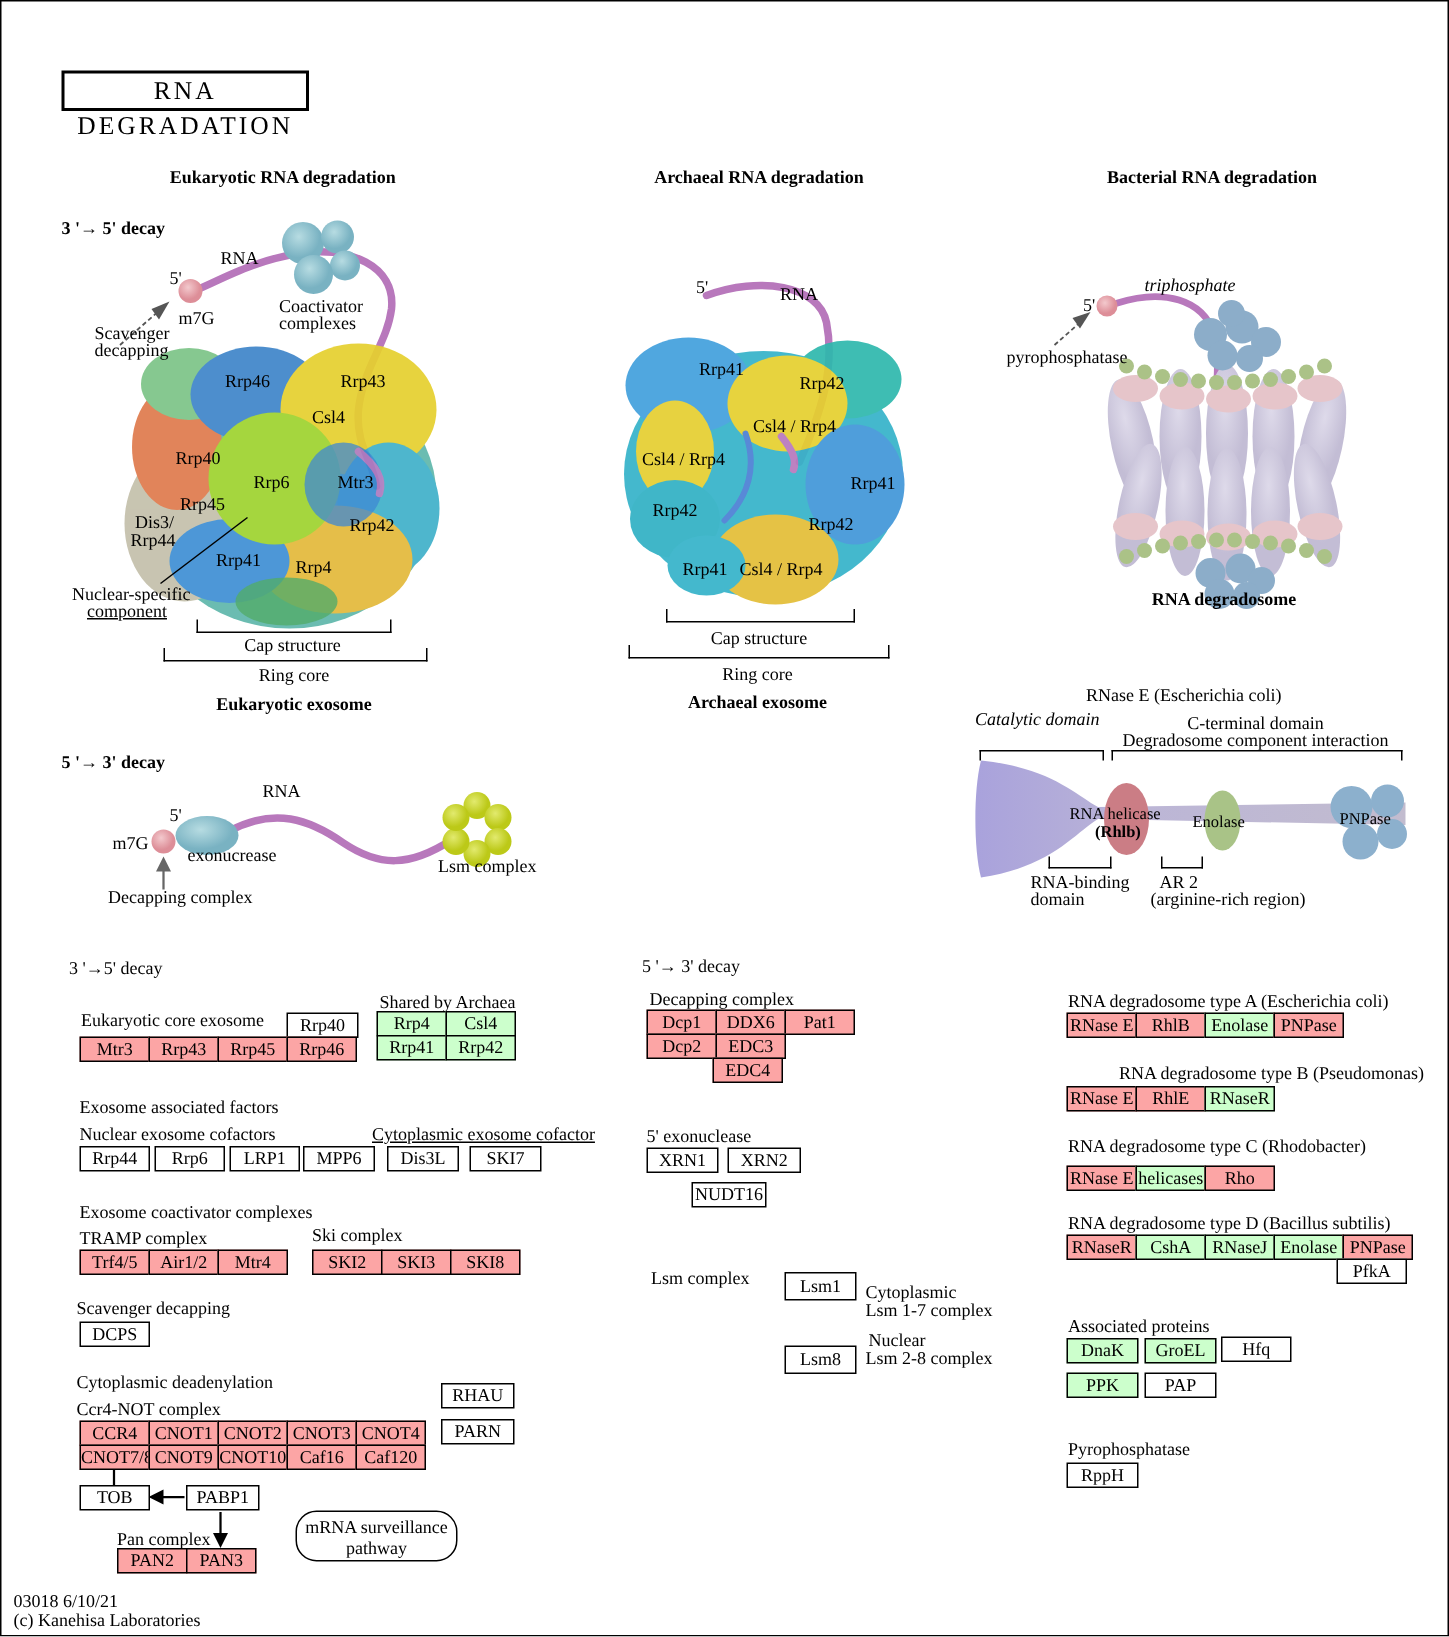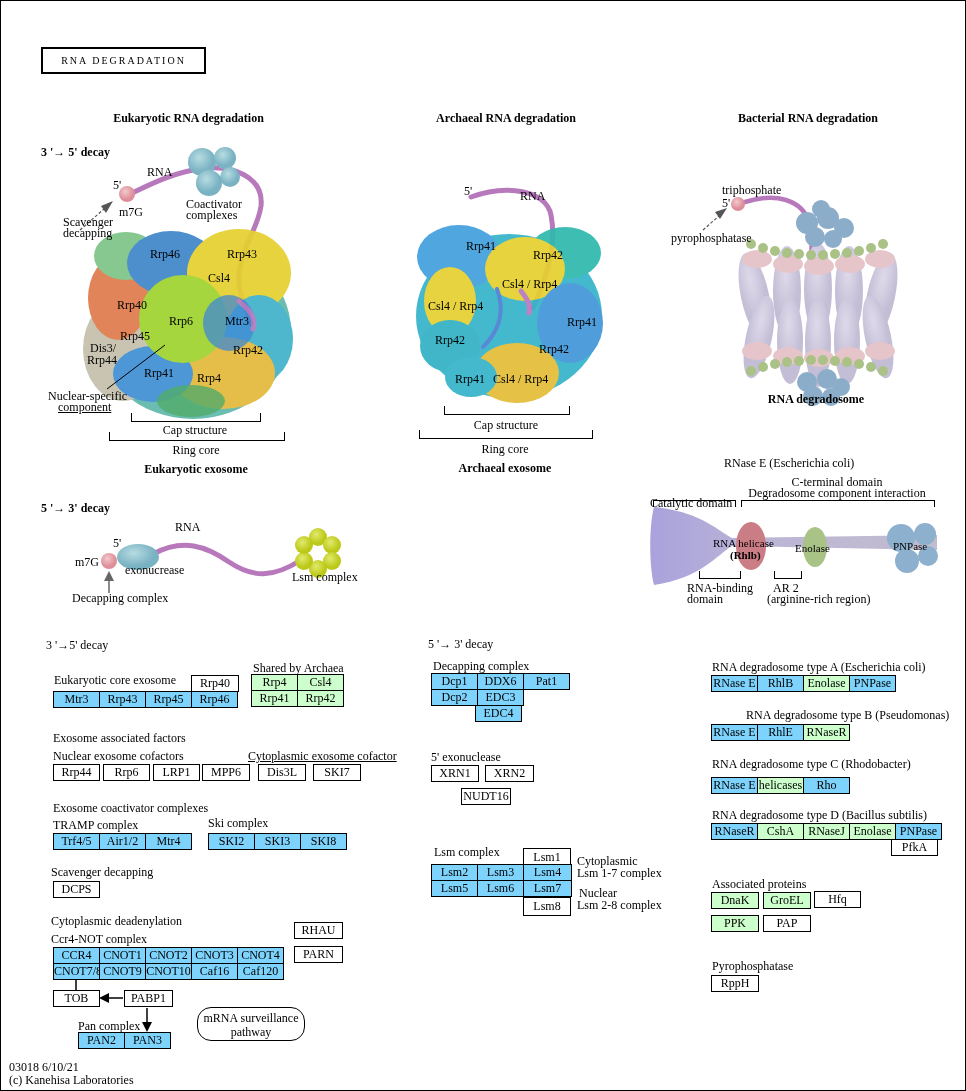--- a/index.html
+++ b/index.html
@@ -3,33 +3,33 @@
 <meta charset="utf-8">
 <style>
   html,body{margin:0;padding:0;background:#fff;}
   #page{position:relative;width:964px;height:1089px;border:1px solid #000;background:#fff;
         font-family:"Liberation Serif","DejaVu Serif",serif;color:#000;overflow:hidden;}
   .t{position:absolute;font-size:12px;line-height:13px;white-space:nowrap;z-index:3;}
   .b{font-weight:bold;}
   .box{position:absolute;border:1px solid #000;background:#fff;text-align:center;
        font-size:12px;height:15px;line-height:15px;z-index:3;}
   .row{position:absolute;display:flex;z-index:3;}
-  .c{border:1px solid #000;background:#7dd3fc;width:45px;height:15px;line-height:15px;
+  .c{border:1px solid #000;background:#fca5a5;width:45px;height:15px;line-height:15px;
      text-align:center;font-size:12px;flex:none;}
   .c+.c{margin-left:-1px;}
   .g{background:#ccffcc;}
   .stack{position:absolute;z-index:3;}
   .stack .row{position:relative;}
   .stack .row+.row{margin-top:-1px;}
   .bru{position:absolute;border-left:1px solid #000;border-right:1px solid #000;
        border-bottom:1px solid #000;z-index:3;}
   .brd{position:absolute;border-left:1px solid #000;border-right:1px solid #000;
        border-top:1px solid #000;z-index:3;}
   #titlebox{position:absolute;left:40px;top:46px;width:161px;height:23px;border:2px solid #000;
-     font-size:10px;letter-spacing:2px;text-align:center;line-height:23px;z-index:3;}
+     font-size:17px;letter-spacing:2px;text-align:center;line-height:23px;z-index:3;}
   #surv{position:absolute;left:196px;top:1006px;width:108px;height:34px;border:1px solid #000;
      border-radius:14px;text-align:center;font-size:12px;line-height:14px;padding-top:3px;
      box-sizing:border-box;z-index:3;}
   svg{position:absolute;left:0;top:0;z-index:1;}
   .s11{font-size:11px;}
 </style>
 </head>
 <body>
 
 <div id="page">
@@ -282,27 +282,27 @@
 <div class="t" style="left:434px;top:333px;">Rrp42</div>
 <div class="t" style="left:538px;top:342px;">Rrp42</div>
 <div class="t" style="left:454px;top:372px;">Rrp41</div>
 <div class="t" style="left:492px;top:372px;">Csl4 / Rrp4</div>
 <div class="bru" style="left:443px;top:405px;width:124px;height:8px;"></div>
 <div class="t" style="left:443px;top:418px;width:124px;text-align:center;">Cap structure</div>
 <div class="bru" style="left:418px;top:429px;width:172px;height:8px;"></div>
 <div class="t" style="left:418px;top:442px;width:172px;text-align:center;">Ring core</div>
 <div class="t b" style="left:418px;top:461px;width:172px;text-align:center;">Archaeal exosome</div>
 
-<div class="t" style="left:721px;top:183px;">triphosphate</div>
+<div class="t" style="left:762px;top:183px;font-style:italic;">triphosphate</div>
 <div class="t" style="left:721px;top:196px;">5'</div>
 <div class="t" style="left:670px;top:231px;">pyrophosphatase</div>
 <div class="t b" style="left:735px;top:392px;width:160px;text-align:center;">RNA degradosome</div>
 
 <div class="t" style="left:723px;top:456px;">RNase E (Escherichia coli)</div>
-<div class="t" style="left:649px;top:496px;">Catalytic domain</div>
+<div class="t" style="left:649px;top:472px;font-style:italic;">Catalytic domain</div>
 <div class="t" style="left:740px;top:475px;width:192px;text-align:center;">C-terminal domain</div>
 <div class="t" style="left:740px;top:486px;width:192px;text-align:center;">Degradosome component interaction</div>
 <div class="brd" style="left:652px;top:499px;width:81px;height:6px;"></div>
 <div class="brd" style="left:740px;top:499px;width:192px;height:6px;"></div>
 <div class="t s11" style="left:712px;top:536px;">RNA helicase</div>
 <div class="t s11" style="left:729px;top:548px;font-weight:bold;">(Rhlb)</div>
 <div class="t s11" style="left:794px;top:541px;">Enolase</div>
 <div class="t s11" style="left:892px;top:539px;">PNPase</div>
 <div class="bru" style="left:698px;top:570px;width:40px;height:7px;"></div>
 <div class="t" style="left:686px;top:581px;">RNA-binding</div>
@@ -402,32 +402,20 @@
   <div class="row" style="margin-left:44px;">
     <div class="c">EDC4</div>
   </div>
 </div>
 <div class="t" style="left:430px;top:750px;">5' exonuclease</div>
 <div class="box" style="left:430px;top:764px;width:46px;">XRN1</div>
 <div class="box" style="left:484px;top:764px;width:47px;">XRN2</div>
 <div class="box" style="left:460px;top:787px;width:48px;">NUDT16</div>
 <div class="t" style="left:433px;top:845px;">Lsm complex</div>
 <div class="box" style="left:522px;top:847px;width:46px;height:17px;line-height:17px;">Lsm1</div>
-<div class="stack" style="left:430px;top:863px;">
-  <div class="row">
-    <div class="c">Lsm2</div>
-    <div class="c">Lsm3</div>
-    <div class="c" style="width:47px;">Lsm4</div>
-  </div>
-  <div class="row">
-    <div class="c">Lsm5</div>
-    <div class="c">Lsm6</div>
-    <div class="c" style="width:47px;">Lsm7</div>
-  </div>
-</div>
 <div class="box" style="left:522px;top:896px;width:46px;height:17px;line-height:17px;">Lsm8</div>
 <div class="t" style="left:576px;top:854px;">Cytoplasmic</div>
 <div class="t" style="left:576px;top:866px;">Lsm 1-7 complex</div>
 <div class="t" style="left:578px;top:886px;">Nuclear</div>
 <div class="t" style="left:576px;top:898px;">Lsm 2-8 complex</div>
 
 <div class="t" style="left:711px;top:660px;">RNA degradosome type A (Escherichia coli)</div>
 <div class="row" style="left:710px;top:674px;">
   <div class="c">RNase E</div>
   <div class="c">RhlB</div>

